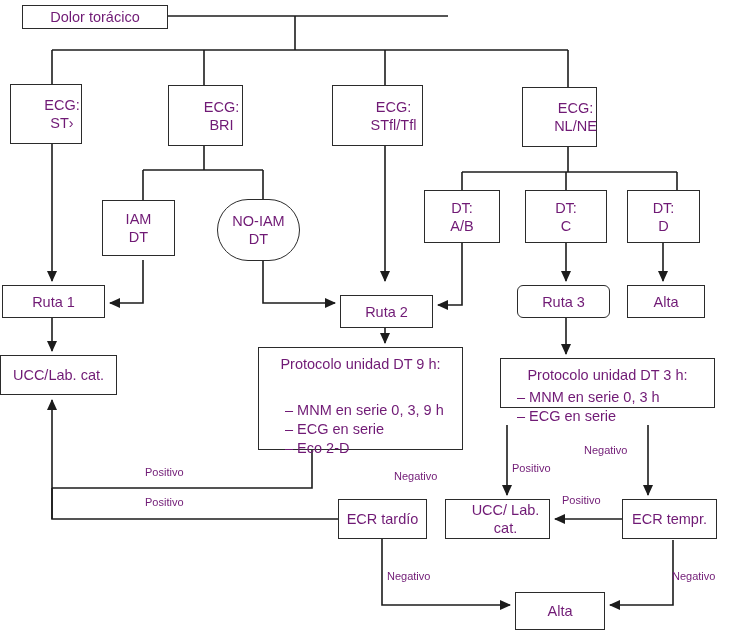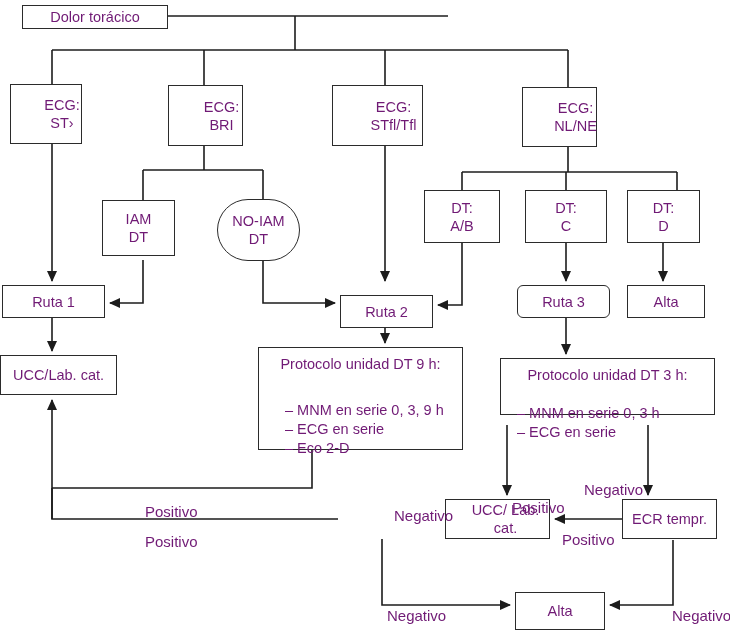--- a/index.html
+++ b/index.html
@@ -20,21 +20,21 @@
   .node.proto{
     flex-direction:column;align-items:stretch;justify-content:flex-start;
     text-align:left;padding:7px 6px 4px 6px;
   }
   .proto .ptitle{display:block;text-align:center;font-size:14.5px;line-height:19px;margin-bottom:3px;}
   .proto ul{margin:0;padding:0;list-style:none;}
   .proto li{font-size:14.5px;line-height:19px;}
   .p9 li{padding-left:20px;}
   .p3 li{padding-left:10px;}
   .edge-label{
-    position:absolute;z-index:2;font-size:15px;line-height:16px;white-space:nowrap;margin-top:40px;
+    position:absolute;z-index:2;font-size:11px;line-height:16px;white-space:nowrap;
   }
 </style>
 </head>
 <body>
 
 <div class="stage">
 
   <svg class="wires" width="730" height="631" viewBox="0 0 730 631">
     <defs>
       <marker id="arr" markerUnits="userSpaceOnUse" markerWidth="11" markerHeight="10" refX="10" refY="5" orient="auto">
@@ -163,28 +163,31 @@
   </div>
 
   <div class="node proto p9" style="left:258px;top:347px;width:205px;height:103px;gap:24px;">
     <span class="ptitle">Protocolo unidad DT 9 h:</span>
     <ul>
       <li>– MNM en serie 0, 3, 9 h</li>
       <li>– ECG en serie</li>
       <li>– Eco 2-D</li>
     </ul>
   </div>
-  <div class="node proto p3" style="left:500px;top:358px;width:215px;height:57px;gap:16px;">
+  <div class="node proto p3" style="left:500px;top:358px;width:215px;height:50px;">
     <span class="ptitle">Protocolo unidad DT 3 h:</span>
     <ul>
       <li>– MNM en serie 0, 3 h</li>
       <li>– ECG en serie</li>
     </ul>
   </div>
 
+  <div class="node" style="left:338px;top:499px;width:89px;height:40px;">
+    <span>ECR tardío</span>
+  </div>
   <div class="node" style="left:445px;top:499px;width:105px;height:40px;padding-left:16px;">
     <span>UCC/ Lab. cat.</span>
   </div>
   <div class="node" style="left:622px;top:499px;width:95px;height:40px;">
     <span>ECR tempr.</span>
   </div>
   <div class="node" style="left:515px;top:592px;width:90px;height:38px;">
     <span>Alta</span>
   </div>
 

